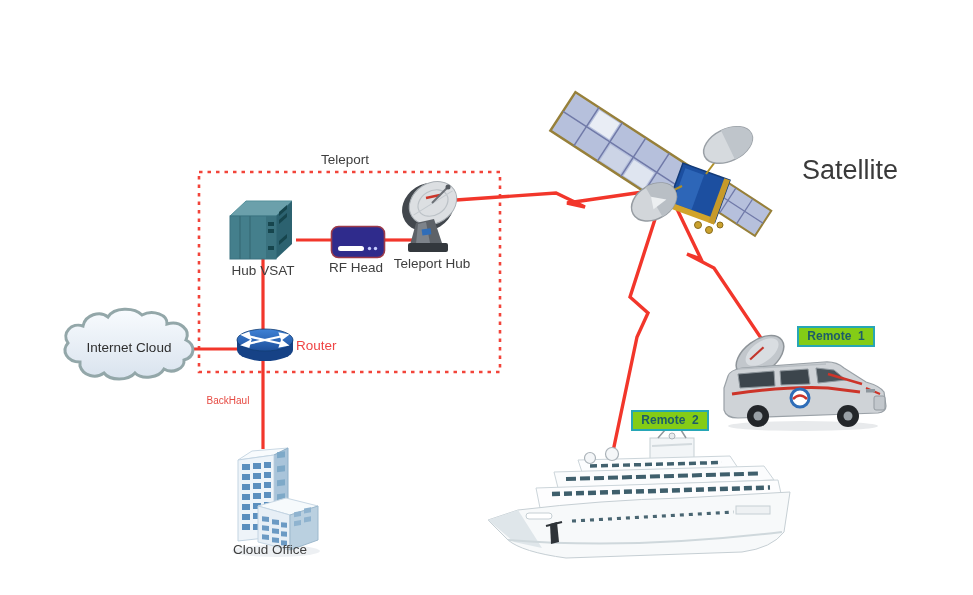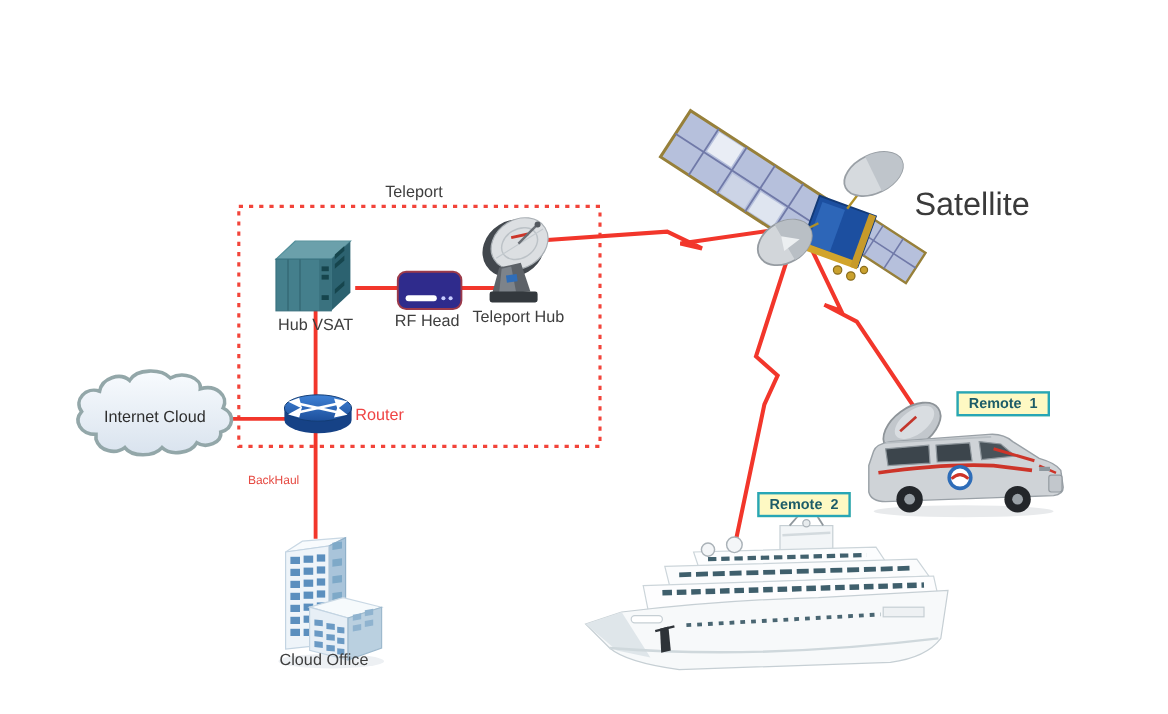--- a/index.html
+++ b/index.html
@@ -1,23 +1,23 @@
 <!DOCTYPE html>
 <html><head>
 <meta charset="utf-8">
 <style>
   html,body{margin:0;padding:0;background:#ffffff;}
   #canvas{position:relative;width:973px;height:595px;background:#ffffff;overflow:hidden;
           font-family:"Liberation Sans", sans-serif;}
   .abs{position:absolute;}
   .lbl{position:absolute;font-size:13.5px;color:#3e3e3e;text-align:center;line-height:1.1;}
-  .badge{position:absolute;background:#fef9c3;border:2px solid #27a6b6;color:#1d5c68;
+  .badge{position:absolute;background:#84cc16;border:2px solid #27a6b6;color:#1d5c68;
          font-size:12px;font-weight:600;text-align:center;line-height:17px;white-space:pre;}
   .red-lbl{color:#e64a42;}
-  .big-lbl{font-size:27px;color:#3a3a3a;}
+  .big-lbl{font-size:27px;color:#3a3a3a;margin-left:40px;}
   .bold{font-weight:normal;color:#2e2e2e;}
   svg{display:block;}
 </style>
 </head>
 <body>
 
 <div id="canvas">
 
   <svg class="abs" style="left:0;top:0;" width="973" height="595" viewBox="0 0 973 595">
     <rect x="199" y="172" width="301" height="200" fill="none" stroke="#f2443a" stroke-width="2.6" stroke-dasharray="3.5 5"></rect>

